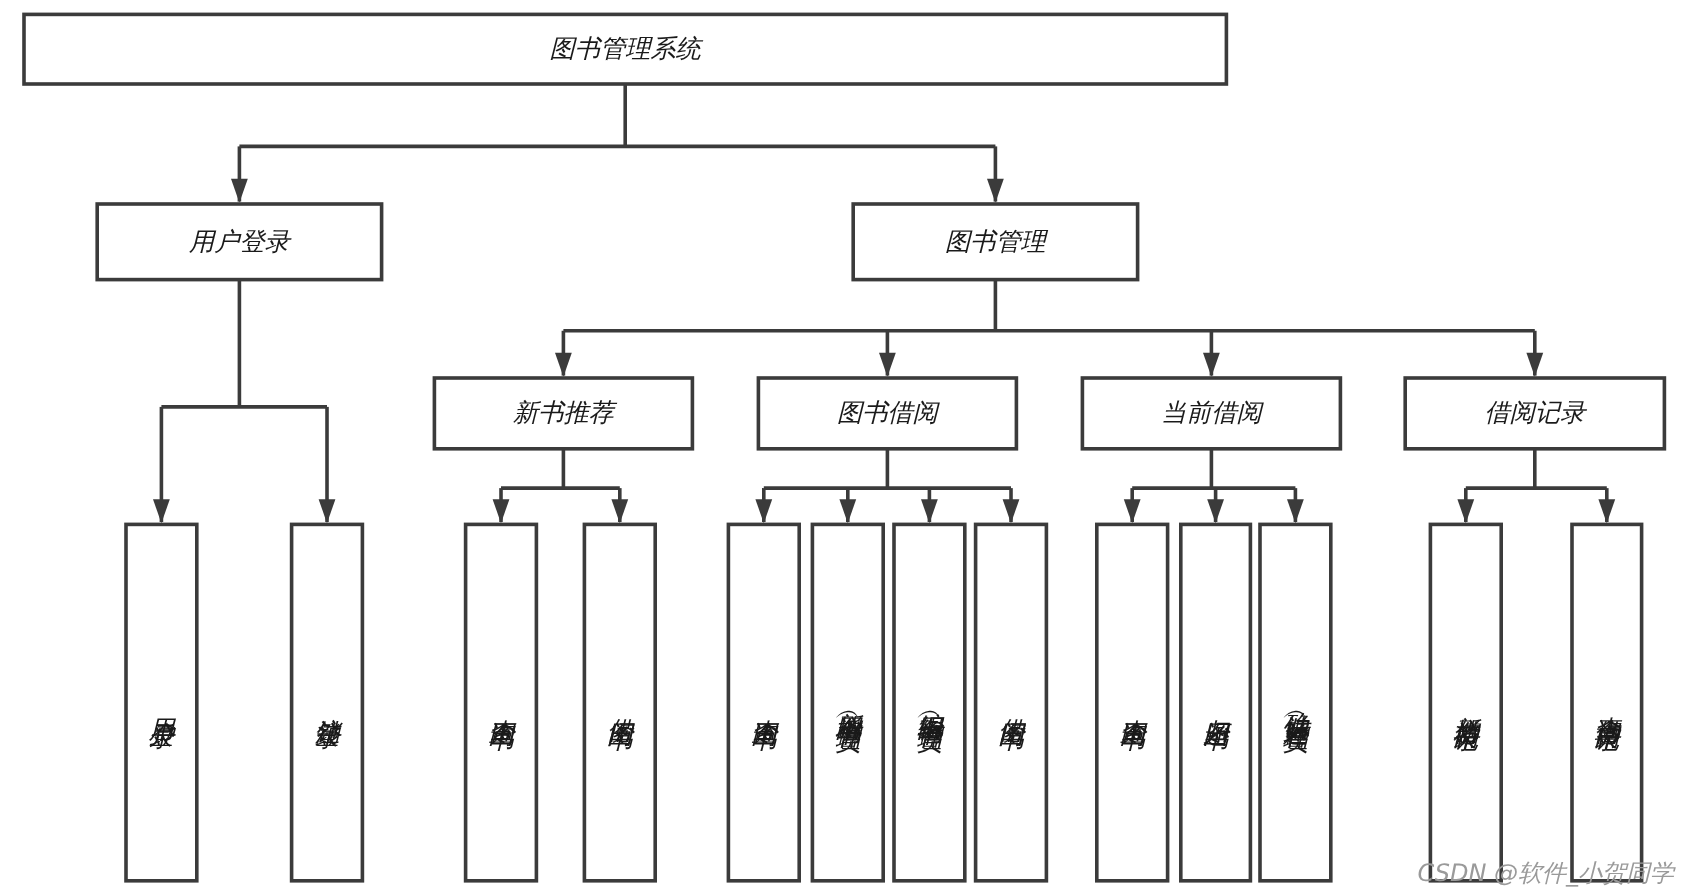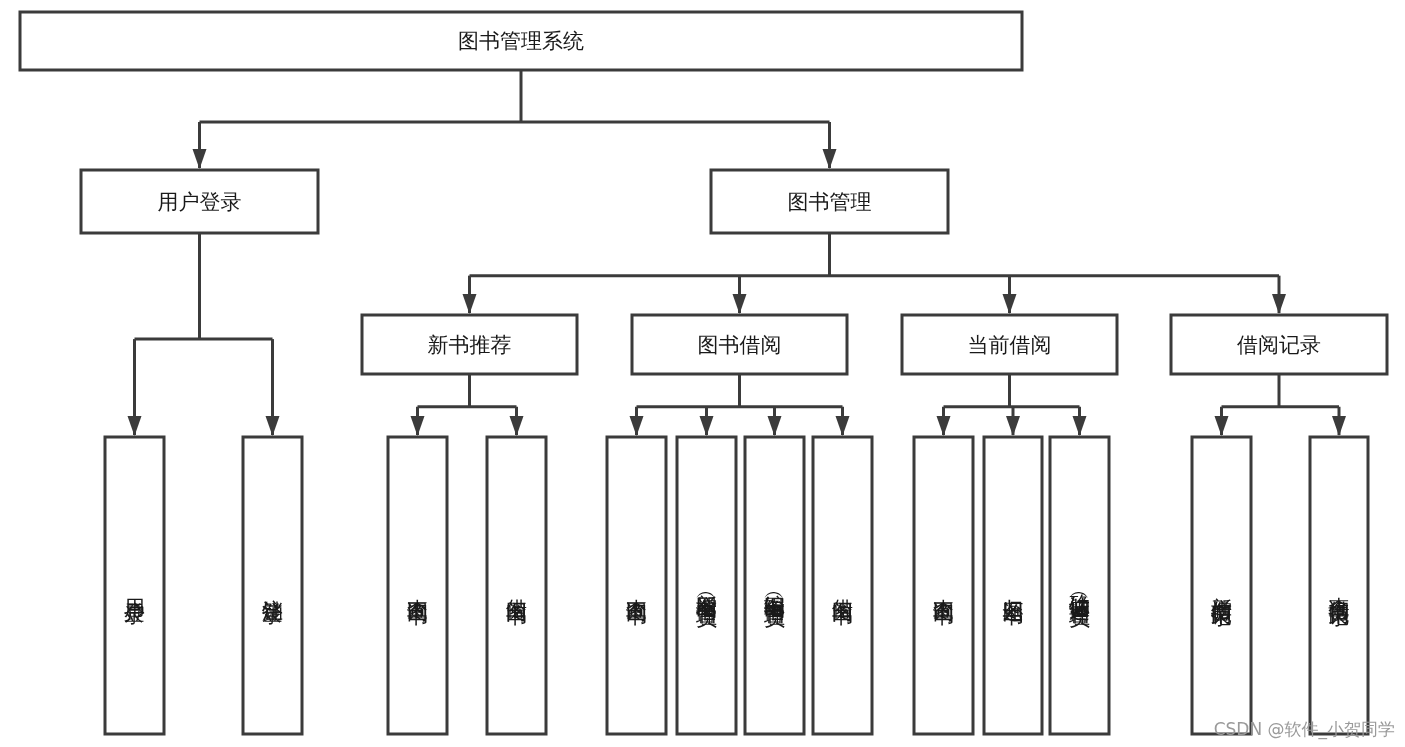--- a/index.html
+++ b/index.html
@@ -10,20 +10,21 @@
   body {
     width: 1405px;
     height: 747px;
     font-family: "DejaVu Sans", "Liberation Sans", sans-serif;
     overflow: hidden;
   }
   #diagram-root {
     position: relative;
     width: 1405px;
     height: 747px;
+    font-style: italic;
   }
   svg.diagram-svg {
     position: absolute;
     top: 0;
     left: 0;
     width: 1405px;
     height: 747px;
   }
   .node-box {
     fill: #ffffff;
@@ -61,21 +62,21 @@
     justify-content: center;
     text-align: center;
     white-space: nowrap;
     pointer-events: none;
   }
   .watermark {
     position: absolute;
     right: 10px;
     bottom: 6px;
     font-family: "DejaVu Sans", "Liberation Sans", sans-serif;
-    font-size: 17px;
+    font-size: 20px;
     color: #9a9a9a;
     white-space: nowrap;
   }
 </style>
 </head>
 <body>
 
 <div id="diagram-root">
 
   <svg class="diagram-svg" viewBox="0 0 1405 747">

